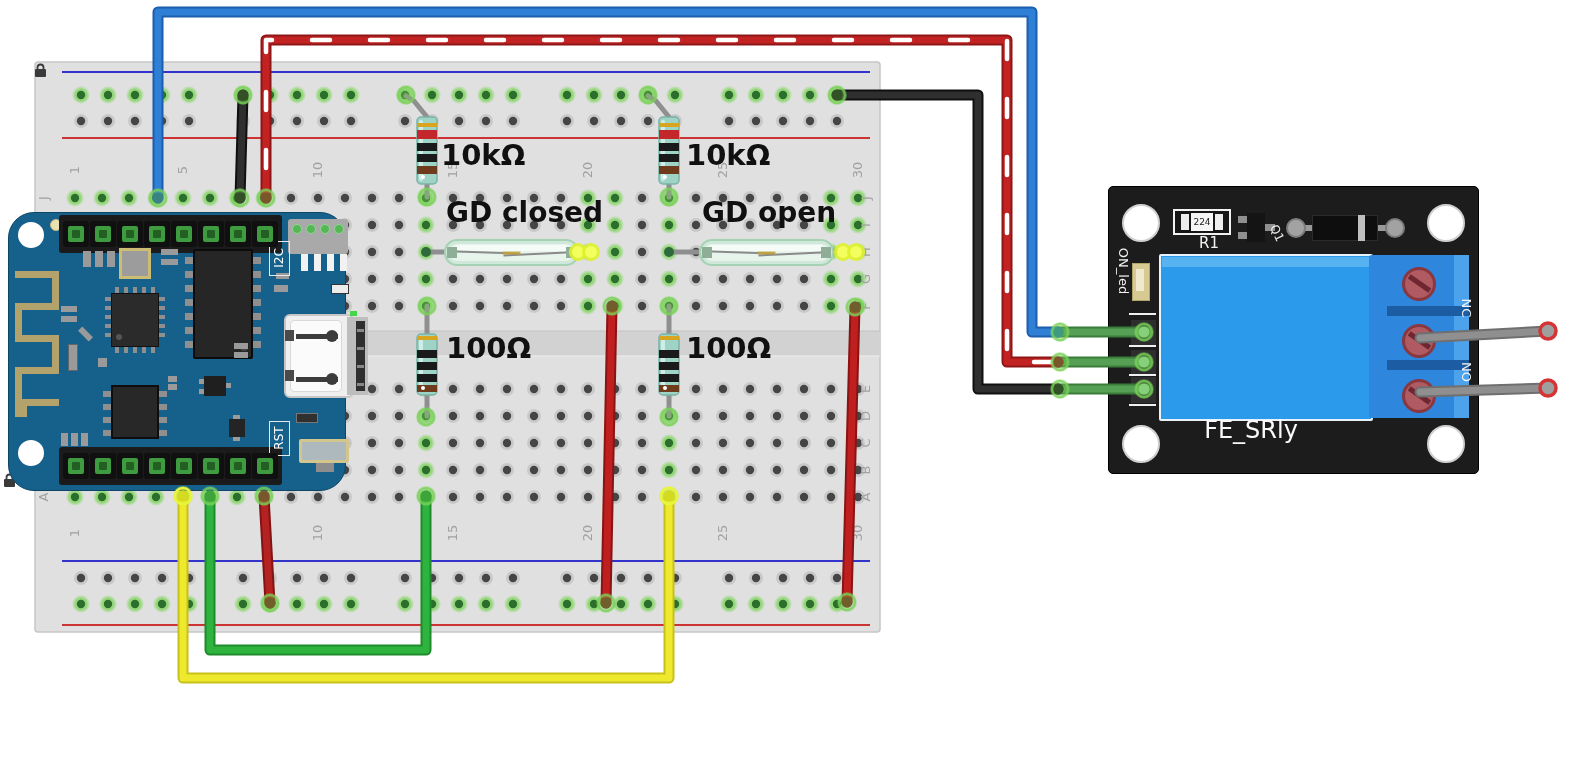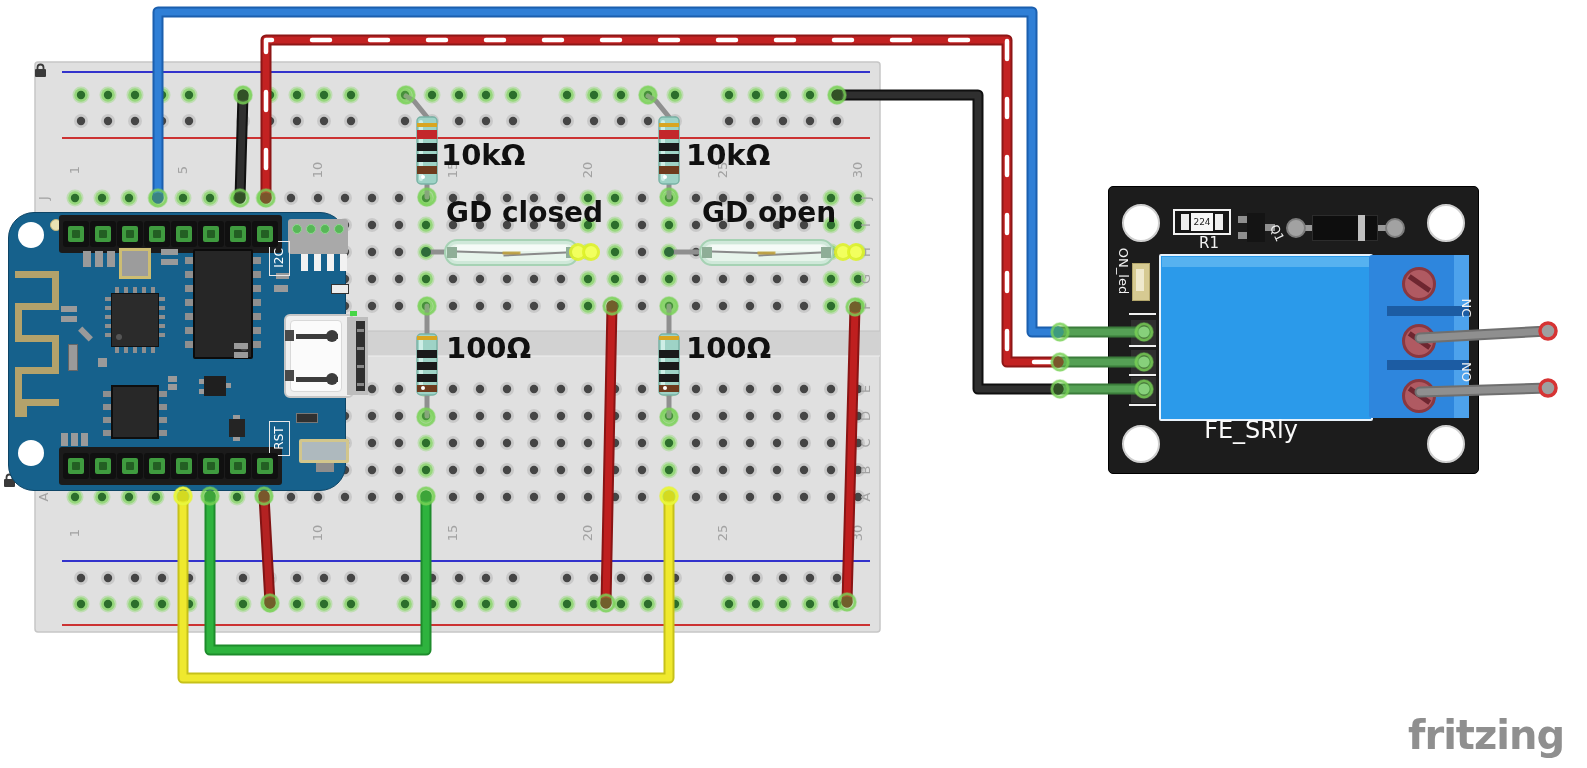--- a/index.html
+++ b/index.html
@@ -2359,14 +2359,13 @@
       <g>
         <circle cx="1060" cy="389" r="10" fill="rgba(120,210,85,0.35)"></circle>
         <circle cx="1060" cy="389" r="8" fill="none" stroke="rgba(120,210,85,0.75)" stroke-width="2.5"></circle>
       </g>
       <g>
         <circle cx="1144" cy="389" r="10" fill="rgba(120,210,85,0.35)"></circle>
         <circle cx="1144" cy="389" r="8" fill="none" stroke="rgba(120,210,85,0.75)" stroke-width="2.5"></circle>
       </g>
     </svg>
 
-  <div class="watermark">fritzing</div>
 </div>
 
 </body></html>

